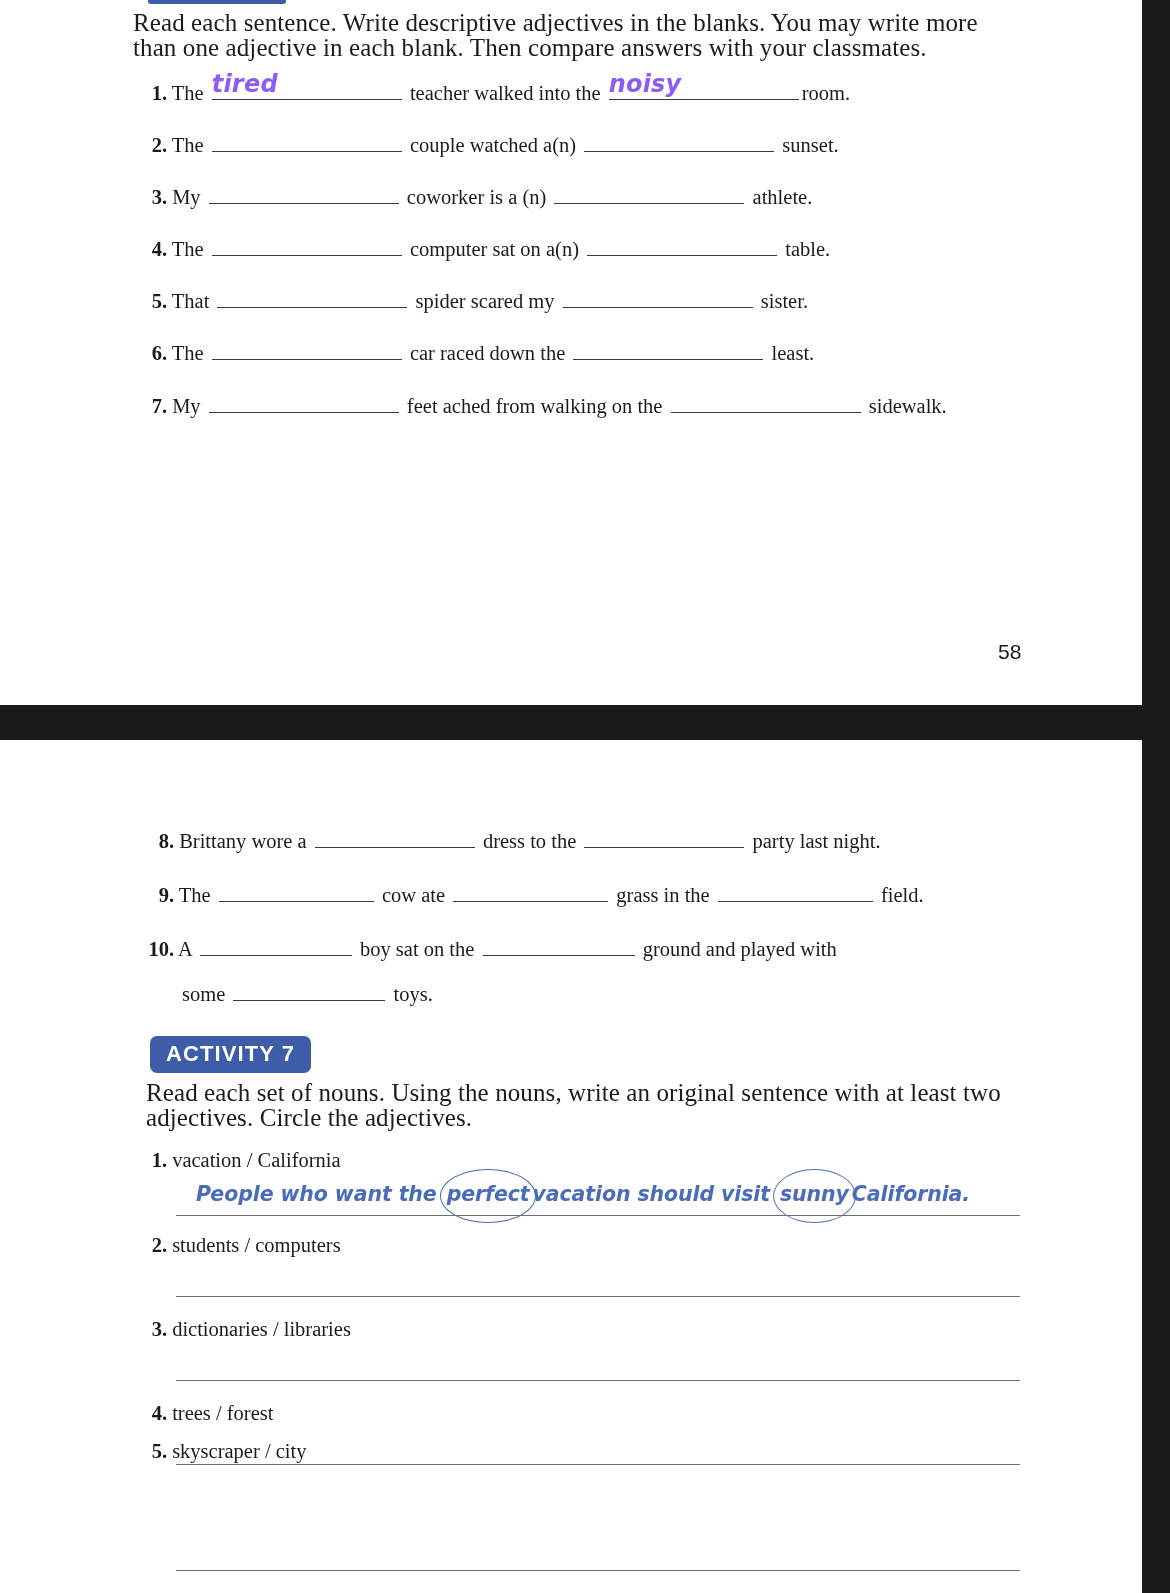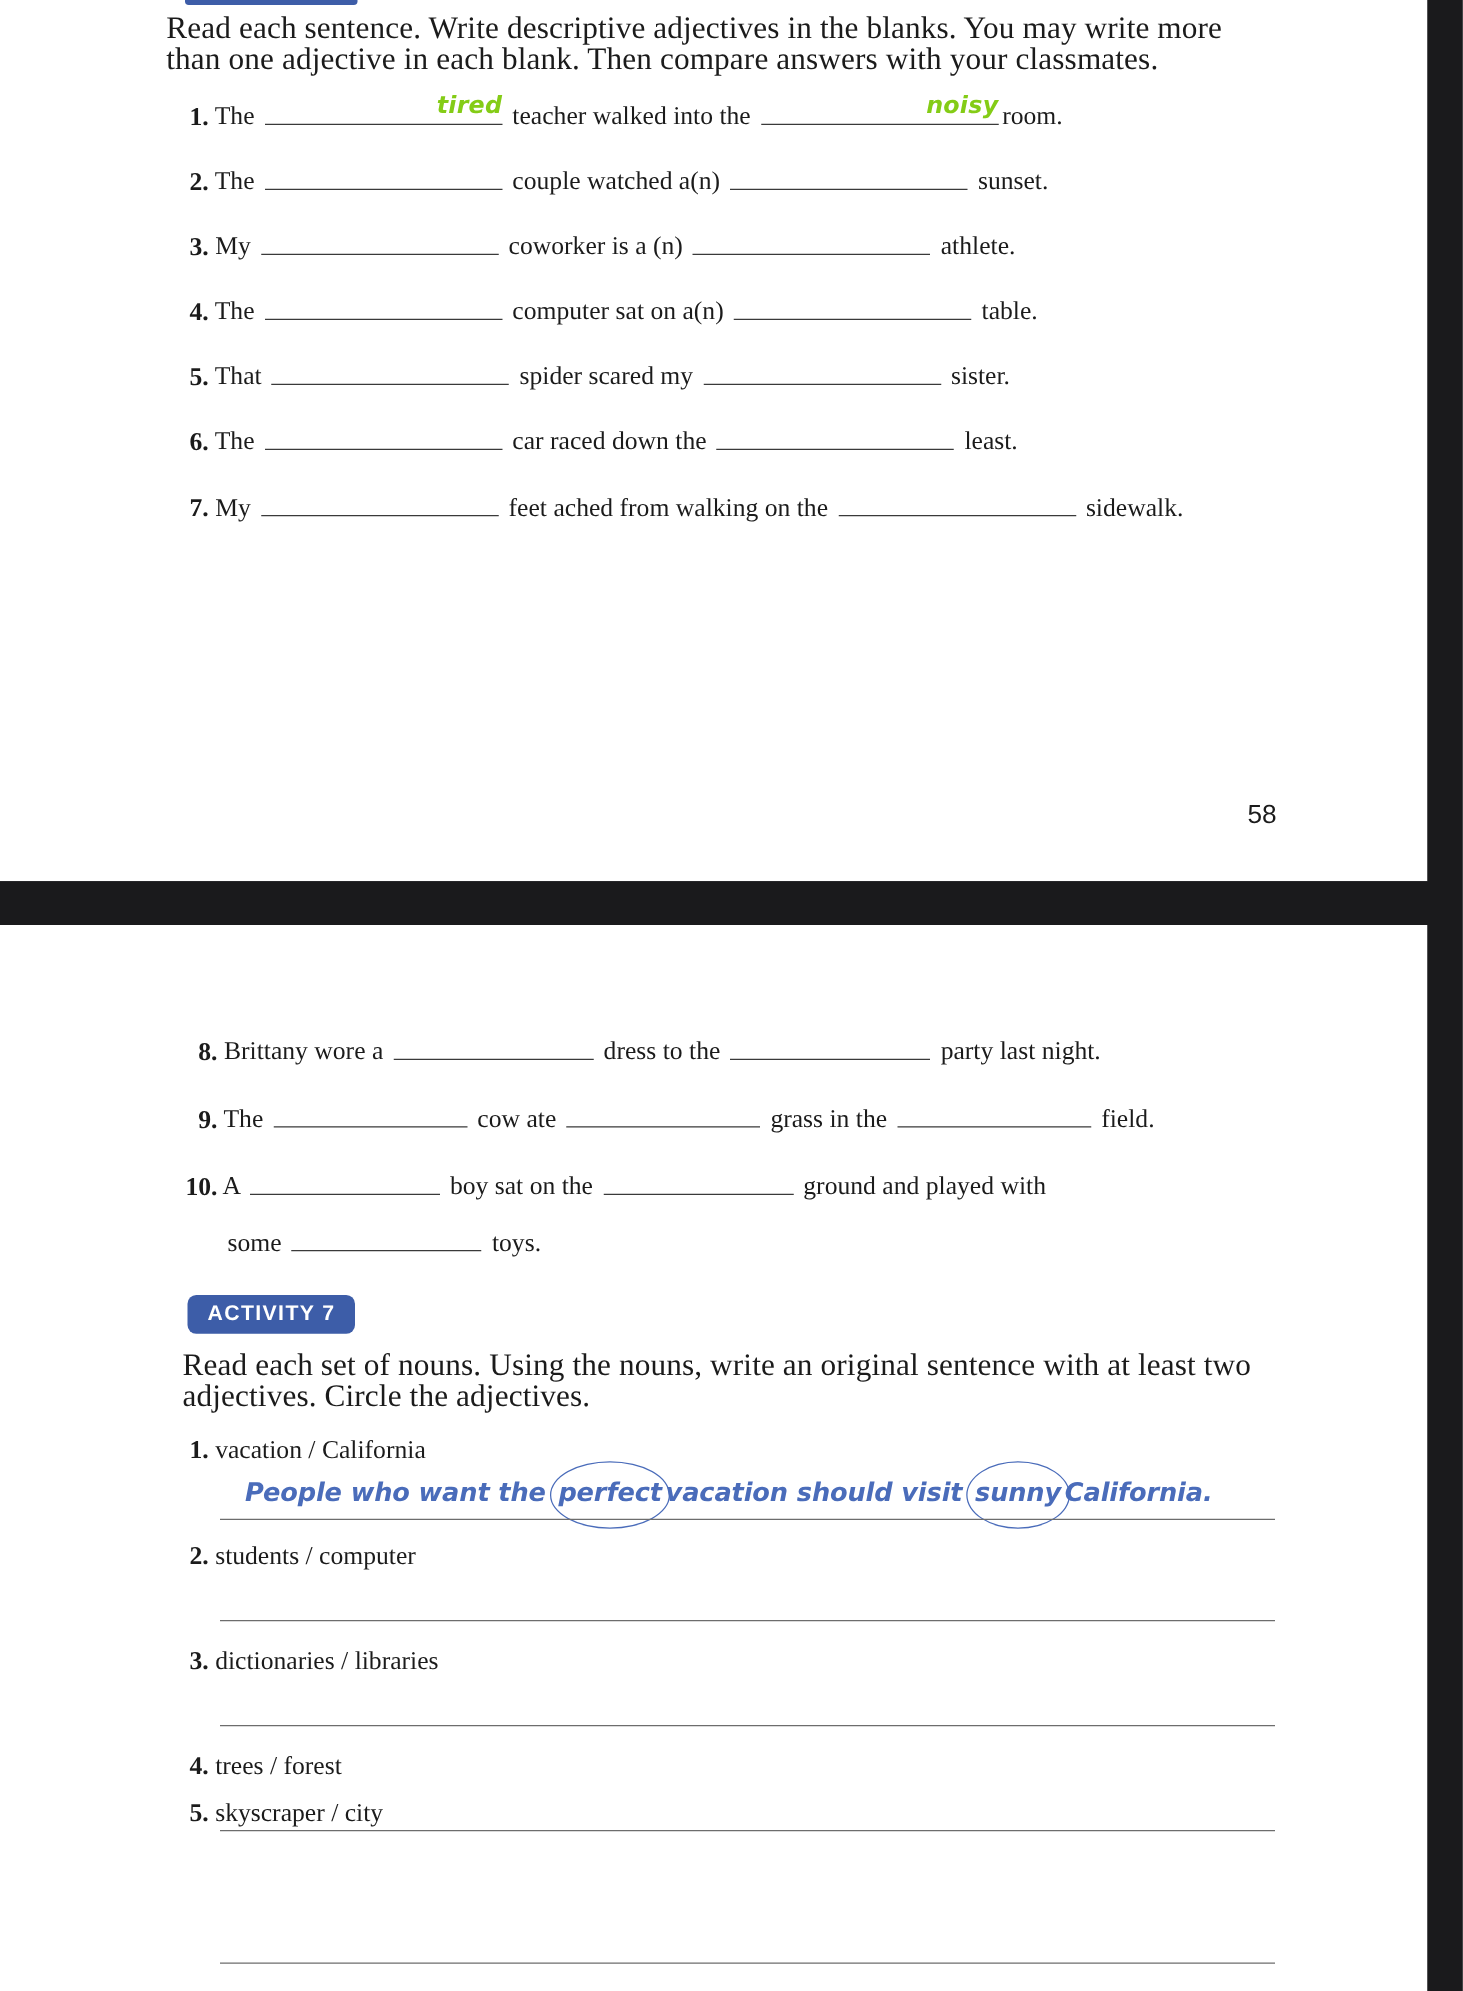--- a/index.html
+++ b/index.html
@@ -83,43 +83,43 @@
     vertical-align: baseline;
     height: 1.05em;
     margin: 0 3px;
     position: relative;
   }
   .blank .hand {
     position: absolute;
     left: 0;
     right: 0;
     bottom: 2px;
-    text-align: right;
+    text-align: left;
     font-family: "DejaVu Sans", sans-serif;
     font-weight: bold;
     font-style: italic;
-    font-size: 19px;
-    color: #84cc16;
+    font-size: 24px;
+    color: #8b5cf6;
     letter-spacing: .2px;
     white-space: nowrap;
   }
 
   
   .activity-head {
     position: absolute;
     display: flex;
     align-items: center;
     gap: 12px;
   }
   .activity-pill {
     background: #3d5da8;
     color: #ffffff;
     font-family: "Liberation Sans", sans-serif;
     font-weight: bold;
-    font-size: 17px;
+    font-size: 22px;
     letter-spacing: 1.1px;
     padding: 5px 16px 6px 16px;
     border-radius: 7px;
   }
   .activity-title {
     color: #3558a6;
     font-family: "Liberation Sans", sans-serif;
     font-weight: bold;
     font-size: 24.5px;
     letter-spacing: -0.1px;
@@ -293,21 +293,21 @@
 </div>
 <div class="answer-text" style="left:196px; top:1182px;">
   <span>People who want the</span>
   <span class="circle-word">perfect</span><span>vacation should visit</span>
   <span class="circle-word">sunny</span><span>California.</span>
 </div>
 <div class="answer-rule" style="left:176px; top:1215px; width:844px;"></div>
 
 <div class="item" style="left:145px; top:1232px;">
   <span class="num w1">2.</span>
-  <span>students / computer</span>
+  <span>students / computers</span>
 </div>
 <div class="answer-rule" style="left:176px; top:1296px; width:844px;"></div>
 
 <div class="item" style="left:145px; top:1316px;">
   <span class="num w1">3.</span>
   <span>dictionaries / libraries</span>
 </div>
 <div class="answer-rule" style="left:176px; top:1380px; width:844px;"></div>
 
 <div class="item" style="left:145px; top:1400px;">

